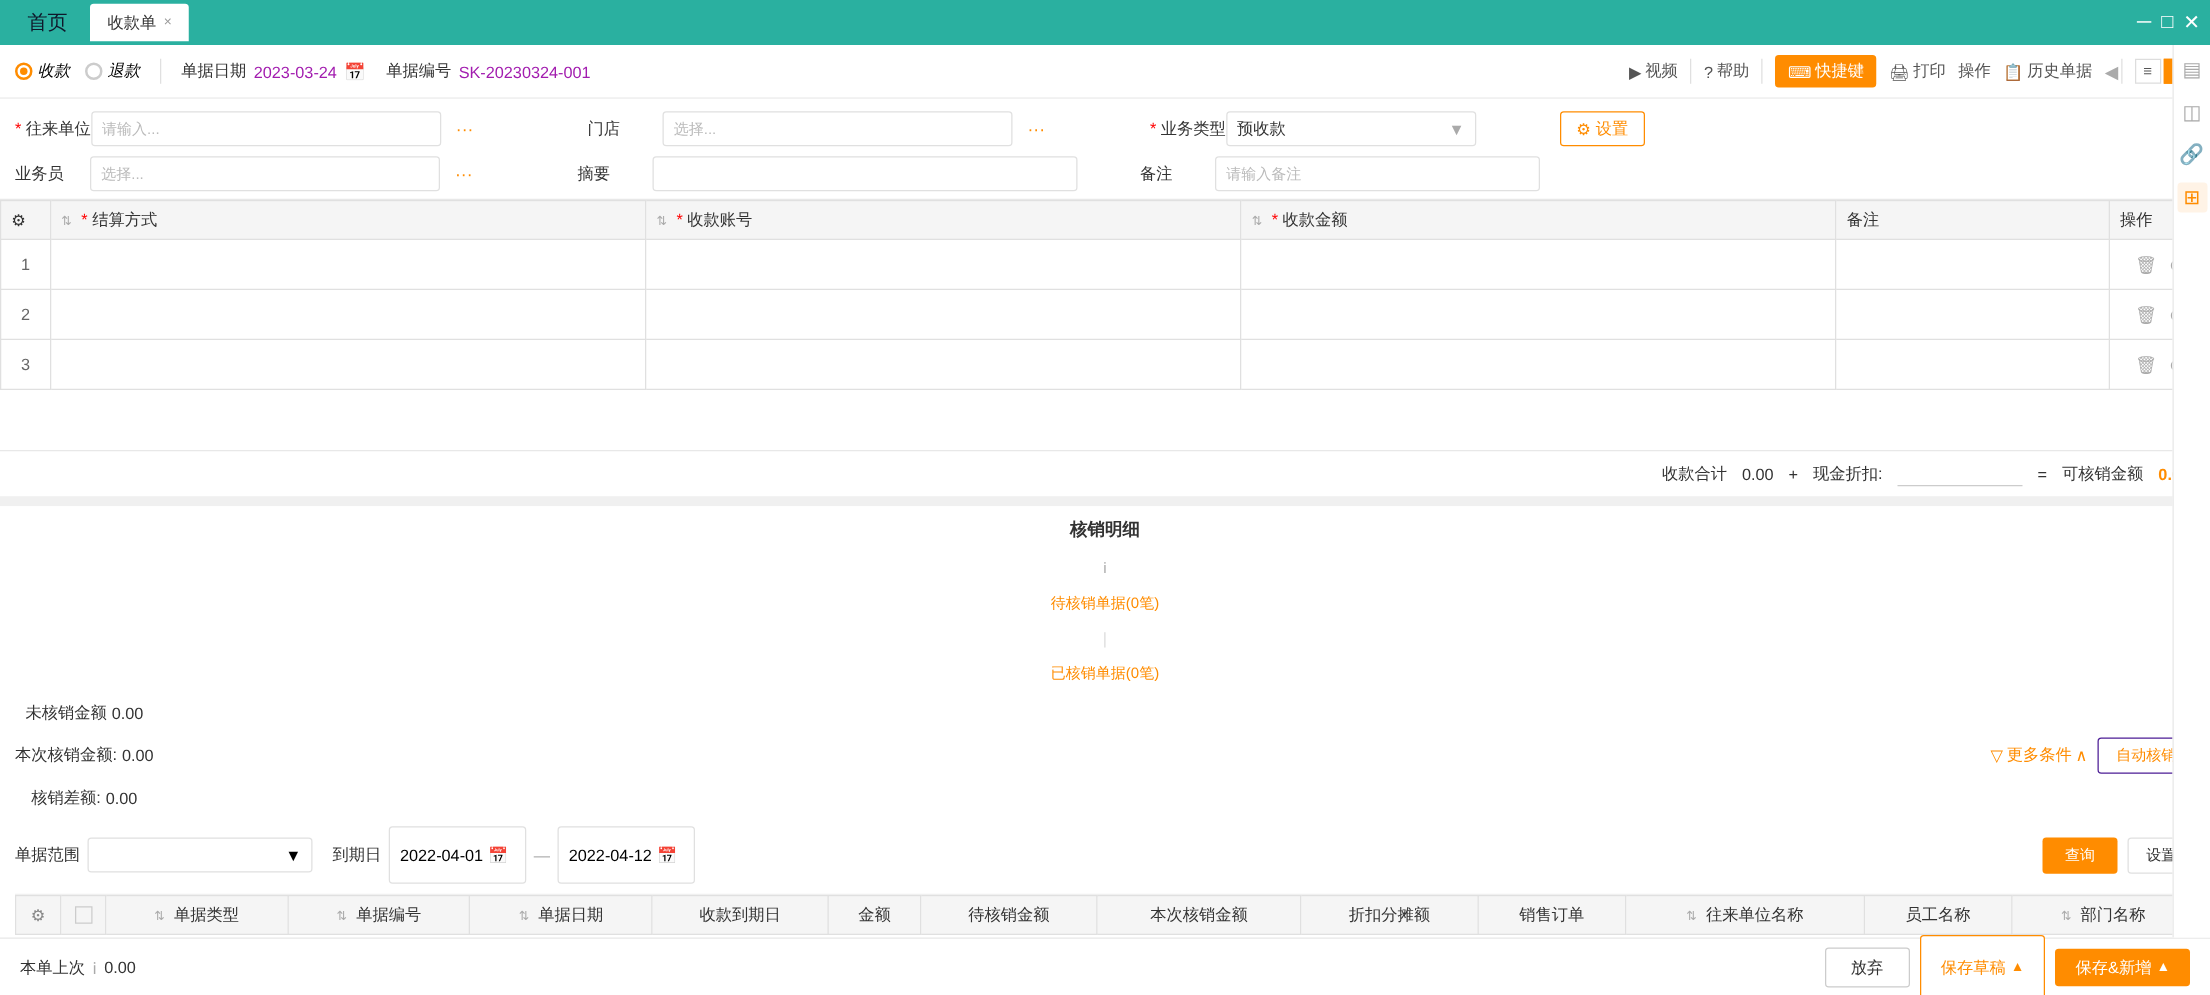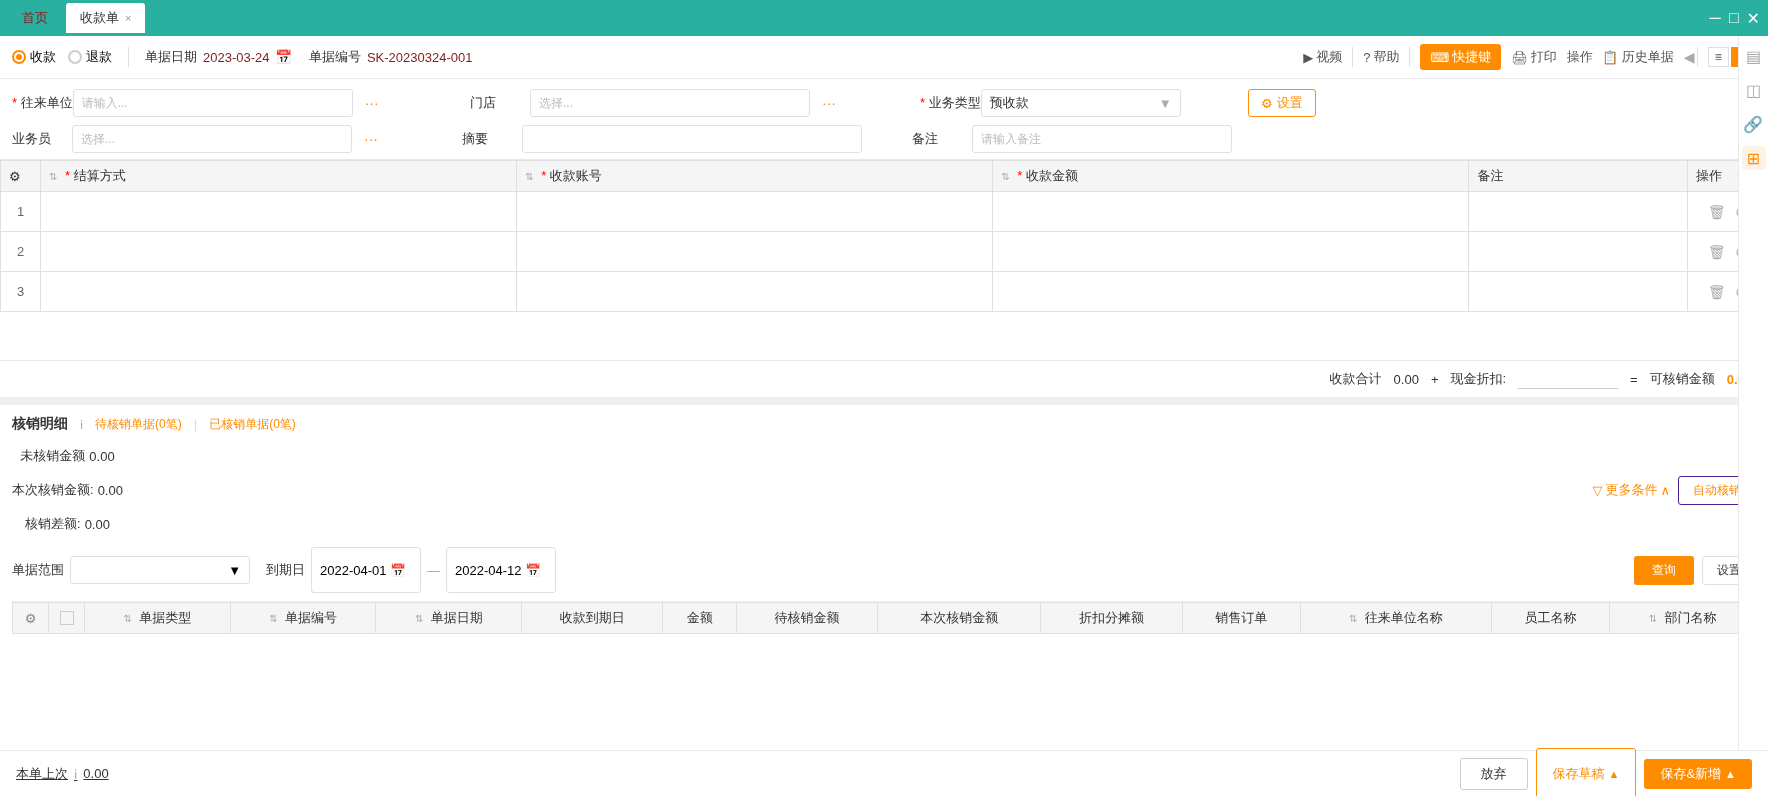--- a/index.html
+++ b/index.html
@@ -9,23 +9,23 @@
     .tab-bar {
       display: flex;
       align-items: center;
       background: #2ab0a0;
       height: 36px;
       padding: 0 8px;
       justify-content: space-between;
     }
     .tab-bar-left { display: flex; align-items: center; gap: 4px; }
     .tab-home {
-      color: #7f1d1d;
+      color: #0f172a;
       padding: 6px 14px;
-      font-size: 13px;
+      font-size: 16px;
       cursor: pointer;
       border-radius: 3px 3px 0 0;
     }
     .tab-active {
       background: #fff;
       color: #333;
       padding: 6px 14px;
       font-size: 13px;
       cursor: pointer;
       border-radius: 3px 3px 0 0;
@@ -48,36 +48,36 @@
 
     
     .toolbar {
       display: flex;
       align-items: center;
       padding: 8px 12px;
       background: #fff;
       border-bottom: 1px solid #e8e8e8;
       gap: 16px;
     }
-    .radio-group { display: flex; align-items: center; gap: 12px; }
+    .radio-group { display: flex; align-items: center; gap: 12px; font-style: italic; }
     .radio-item { display: flex; align-items: center; gap: 4px; cursor: pointer; }
     .radio-dot {
       width: 14px; height: 14px; border-radius: 50%;
       border: 2px solid #ccc;
       display: flex; align-items: center; justify-content: center;
     }
     .radio-dot.active { border-color: #ff8c00; }
     .radio-dot.active::after {
       content: '';
       width: 6px; height: 6px; border-radius: 50%;
       background: #ff8c00;
     }
     .toolbar-divider { width: 1px; height: 20px; background: #e0e0e0; }
     .toolbar-field { display: flex; align-items: center; gap: 6px; color: #333; }
-    .toolbar-value { color: #7f1d1d; font-weight: normal; }
+    .toolbar-value { color: #a21caf; font-weight: normal; }
     .toolbar-icon { color: #aaa; font-size: 14px; cursor: pointer; }
     .toolbar-right { margin-left: auto; display: flex; align-items: center; gap: 10px; }
     .toolbar-btn { display: flex; align-items: center; gap: 3px; color: #555; cursor: pointer; font-size: 12px; }
     .toolbar-btn-orange {
       background: #ff8c00; color: #fff; border: none;
       padding: 4px 10px; border-radius: 3px; cursor: pointer; font-size: 12px;
       display: flex; align-items: center; gap: 3px;
     }
     .toolbar-nav { display: flex; align-items: center; gap: 2px; color: #aaa; }
     .toolbar-nav span { cursor: pointer; font-size: 14px; color: #aaa; }
@@ -179,20 +179,21 @@
     
     .recon-section {
       background: #fff;
       padding: 10px 12px;
     }
     .recon-header {
       display: flex;
       align-items: center;
       gap: 12px;
       margin-bottom: 8px;
+      flex-direction: column;
     }
     .recon-title { font-size: 14px; font-weight: bold; color: #333; }
     .recon-info { color: #aaa; font-size: 12px; cursor: pointer; }
     .recon-tab { color: #ff8c00; font-size: 12px; cursor: pointer; }
     .recon-tab-sep { color: #ddd; }
     .recon-stats { display: flex; align-items: center; gap: 16px; padding: 6px 0; color: #333; font-size: 12px; flex-direction: column; }
     .recon-stat { display: flex; align-items: center; gap: 4px; }
     .recon-stat-val { color: #333; }
     .recon-actions { margin-left: auto; display: flex; align-items: center; gap: 8px; }
     .filter-btn { color: #ff8c00; cursor: pointer; font-size: 12px; display: flex; align-items: center; gap: 3px; }
@@ -260,21 +261,21 @@
       justify-content: space-between;
       padding: 8px 16px;
       background: #fff;
       border-top: 1px solid #e8e8e8;
       position: absolute;
       bottom: 0;
       left: 0;
       right: 0;
       height: 46px;
     }
-    .footer-left { display: flex; align-items: center; gap: 6px; color: #333; font-size: 12px; text-decoration: underline; }
+    .footer-left { display: flex; align-items: center; gap: 6px; color: #333; font-size: 12px; }
     .footer-info-icon { color: #aaa; cursor: pointer; }
     .footer-right { display: flex; align-items: center; gap: 8px; }
     .discard-btn {
       background: #fff; border: 1px solid #ccc; color: #333;
       padding: 6px 20px; border-radius: 3px; cursor: pointer; font-size: 13px;
     }
     .draft-btn {
       background: #fff; border: 1px solid #ff8c00; color: #ff8c00;
       padding: 16px 16px; border-radius: 3px; cursor: pointer; font-size: 13px;
       display: flex; align-items: center; gap: 4px;

